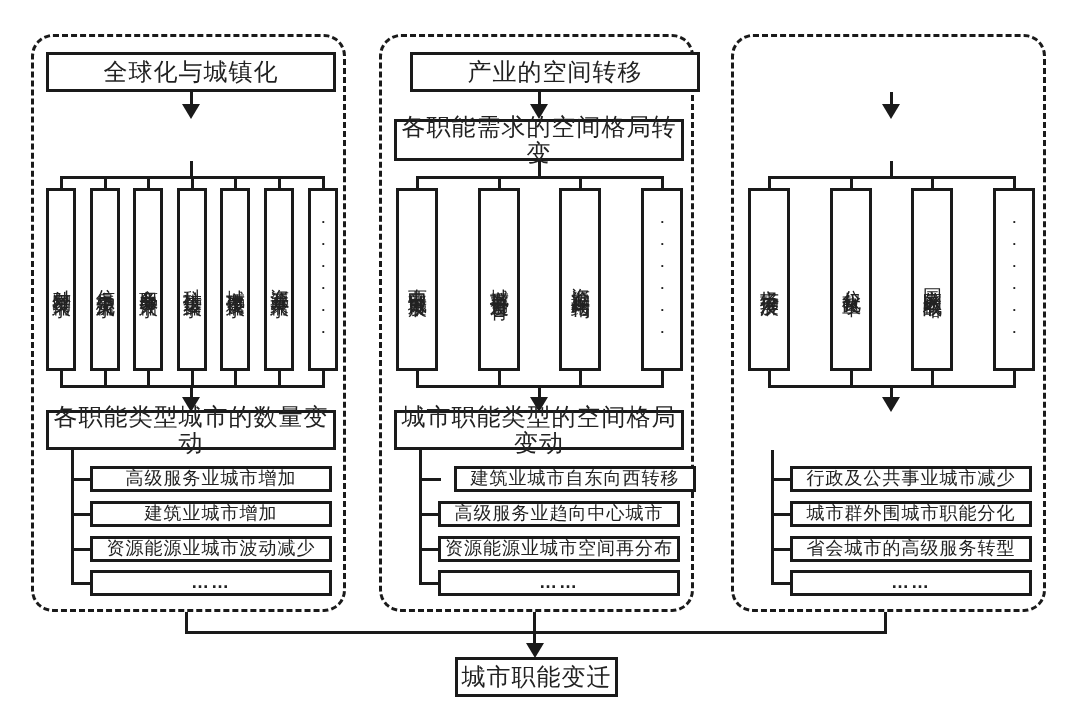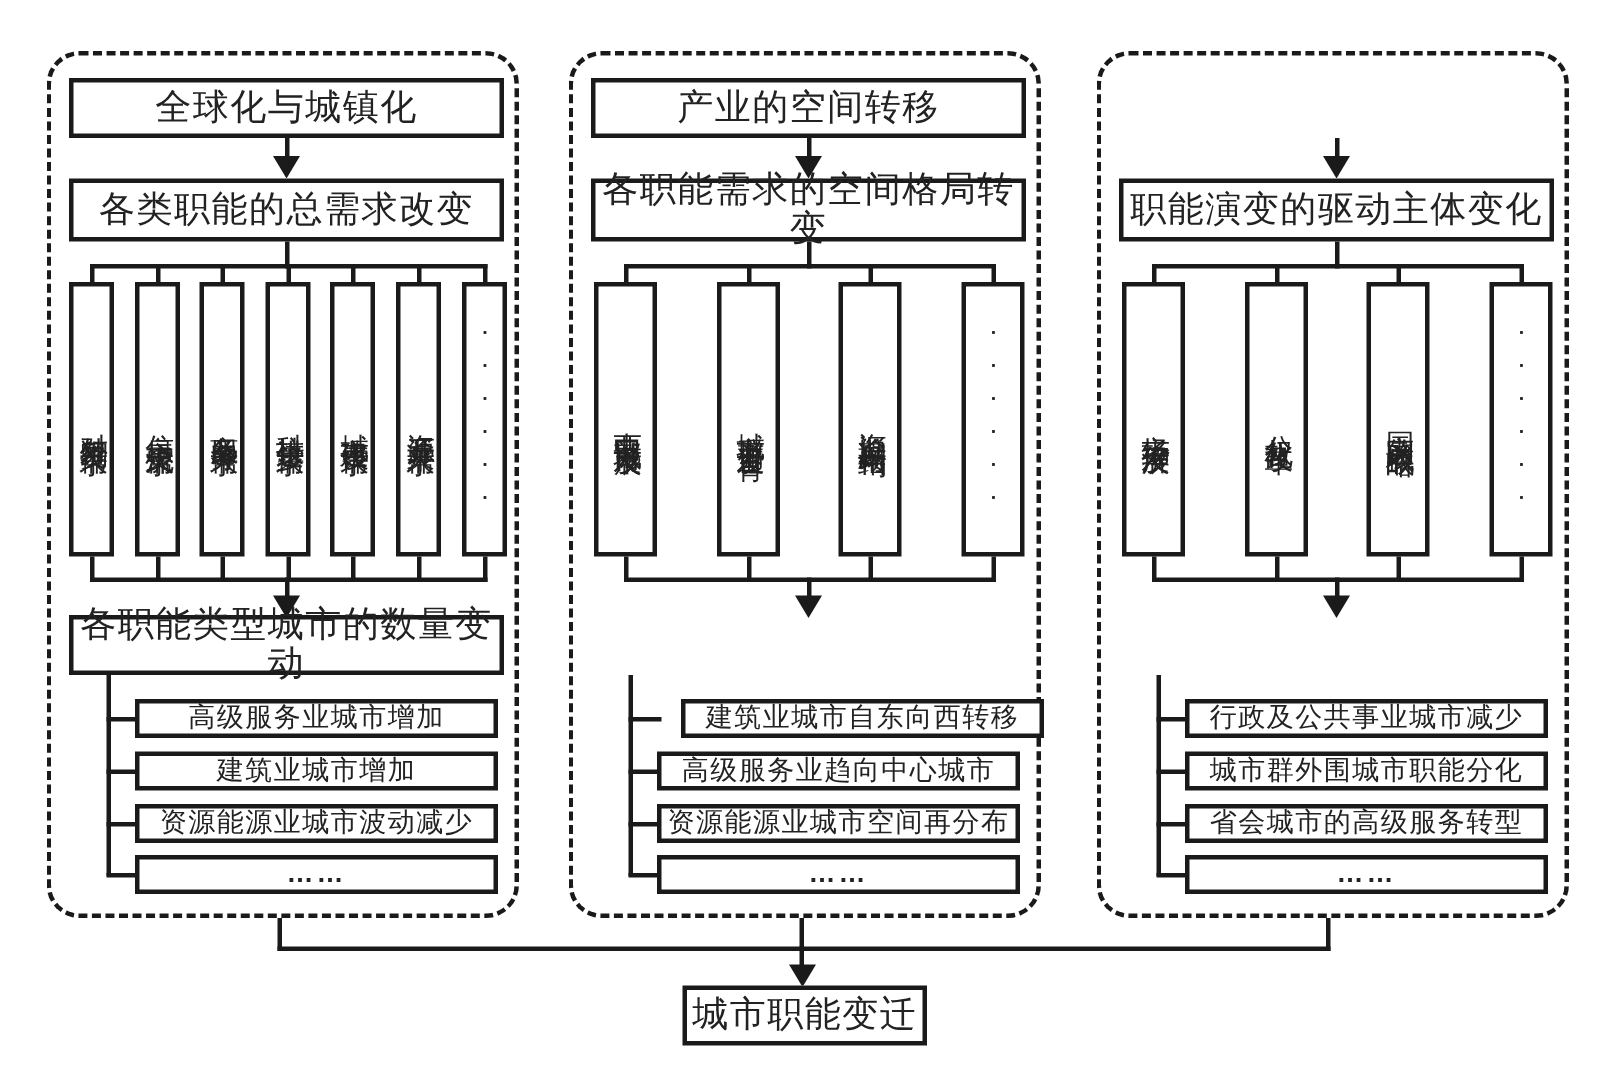--- a/index.html
+++ b/index.html
@@ -22,21 +22,20 @@
 </style>
 </head>
 <body>
 
 <div class="stage">
 
   <div class="panel" style="left:31px;">
     <div class="box" style="left:12px;top:15px;width:290px;height:40px;">全球化与城镇化</div>
     <div class="vline" style="left:155.5px;top:55px;height:14px;"></div>
     <div class="arrow" style="left:148px;top:67px;"></div>
-    <div class="box" style="left:12px;top:82px;width:290px;height:42px;">各类职能的总需求改变</div>
     <div class="vline" style="left:155.5px;top:124px;height:18px;"></div>
     <div class="hline" style="left:25.5px;top:139px;width:265px;"></div>
     <div class="vline" style="left:25.5px;top:139px;height:12px;"></div>
     <div class="vline" style="left:69.5px;top:139px;height:12px;"></div>
     <div class="vline" style="left:112.5px;top:139px;height:12px;"></div>
     <div class="vline" style="left:156.5px;top:139px;height:12px;"></div>
     <div class="vline" style="left:199.5px;top:139px;height:12px;"></div>
     <div class="vline" style="left:243.5px;top:139px;height:12px;"></div>
     <div class="vline" style="left:287.5px;top:139px;height:12px;"></div>
     <div class="box vbox" style="left:12px;top:151px;width:30px;height:183px;">对外贸易需求</div>
@@ -62,56 +61,56 @@
     <div class="hline" style="left:36.5px;top:475.5px;width:22px;"></div>
     <div class="hline" style="left:36.5px;top:510.5px;width:22px;"></div>
     <div class="hline" style="left:36.5px;top:544.5px;width:22px;"></div>
     <div class="box sub" style="left:56px;top:429px;width:242px;height:26px;">高级服务业城市增加</div>
     <div class="box sub" style="left:56px;top:464px;width:242px;height:26px;">建筑业城市增加</div>
     <div class="box sub" style="left:56px;top:499px;width:242px;height:26px;">资源能源业城市波动减少</div>
     <div class="box sub dots-h" style="left:56px;top:533px;width:242px;height:26px;">……</div>
   </div>
 
   <div class="panel" style="left:379px;">
-    <div class="box" style="left:12px;top:15px;width:290px;height:40px;text-align:center;">产业的空间转移</div>
+    <div class="box" style="left:28px;top:15px;width:290px;height:40px;text-align:center;">产业的空间转移</div>
     <div class="vline" style="left:155.5px;top:55px;height:14px;"></div>
     <div class="arrow" style="left:148px;top:67px;"></div>
     <div class="box" style="left:12px;top:82px;width:290px;height:42px;">各职能需求的空间格局转变</div>
     <div class="vline" style="left:155.5px;top:124px;height:18px;"></div>
     <div class="hline" style="left:33.5px;top:139px;width:248px;"></div>
     <div class="vline" style="left:33.5px;top:139px;height:12px;"></div>
     <div class="vline" style="left:115.5px;top:139px;height:12px;"></div>
     <div class="vline" style="left:196.5px;top:139px;height:12px;"></div>
     <div class="vline" style="left:278.5px;top:139px;height:12px;"></div>
     <div class="box vbox" style="left:14px;top:151px;width:42px;height:183px;">中西部城市发展</div>
     <div class="box vbox" style="left:96px;top:151px;width:42px;height:183px;">城市群普遍发育</div>
     <div class="box vbox" style="left:177px;top:151px;width:42px;height:183px;">资源勘探与枯竭</div>
     <div class="box vbox dots-v" style="left:259px;top:151px;width:42px;height:183px;">······</div>
     <div class="vline" style="left:33.5px;top:334px;height:17px;"></div>
     <div class="vline" style="left:115.5px;top:334px;height:17px;"></div>
     <div class="vline" style="left:196.5px;top:334px;height:17px;"></div>
     <div class="vline" style="left:278.5px;top:334px;height:17px;"></div>
     <div class="hline" style="left:33.5px;top:348px;width:248px;"></div>
     <div class="vline" style="left:155.5px;top:348px;height:14px;"></div>
     <div class="arrow" style="left:148px;top:360px;"></div>
+    <div class="box" style="left:12px;top:373px;width:290px;height:40px;">城市职能类型的空间格局变动</div>
     <div class="vline" style="left:36.5px;top:413px;height:134px;"></div>
     <div class="hline" style="left:36.5px;top:440.5px;width:22px;"></div>
     <div class="hline" style="left:36.5px;top:475.5px;width:22px;"></div>
     <div class="hline" style="left:36.5px;top:510.5px;width:22px;"></div>
     <div class="hline" style="left:36.5px;top:544.5px;width:22px;"></div>
     <div class="box sub" style="left:72px;top:429px;width:242px;height:26px;">建筑业城市自东向西转移</div>
     <div class="box sub" style="left:56px;top:464px;width:242px;height:26px;">高级服务业趋向中心城市</div>
     <div class="box sub" style="left:56px;top:499px;width:242px;height:26px;">资源能源业城市空间再分布</div>
     <div class="box sub dots-h" style="left:56px;top:533px;width:242px;height:26px;">……</div>
   </div>
 
   <div class="panel" style="left:731px;">
     <div class="vline" style="left:155.5px;top:55px;height:14px;"></div>
     <div class="arrow" style="left:148px;top:67px;"></div>
-    <div class="box" style="left:12px;top:82px;width:290px;height:42px;">职能演变的驱动主体变化</div>
     <div class="vline" style="left:155.5px;top:124px;height:18px;"></div>
     <div class="hline" style="left:33.5px;top:139px;width:248px;"></div>
     <div class="vline" style="left:33.5px;top:139px;height:12px;"></div>
     <div class="vline" style="left:115.5px;top:139px;height:12px;"></div>
     <div class="vline" style="left:196.5px;top:139px;height:12px;"></div>
     <div class="vline" style="left:278.5px;top:139px;height:12px;"></div>
     <div class="box vbox" style="left:14px;top:151px;width:42px;height:183px;">市场经济发展</div>
     <div class="box vbox" style="left:96px;top:151px;width:42px;height:183px;">分权化改革</div>
     <div class="box vbox" style="left:177px;top:151px;width:42px;height:183px;">国家的区域战略</div>
     <div class="box vbox dots-v" style="left:259px;top:151px;width:42px;height:183px;">······</div>

